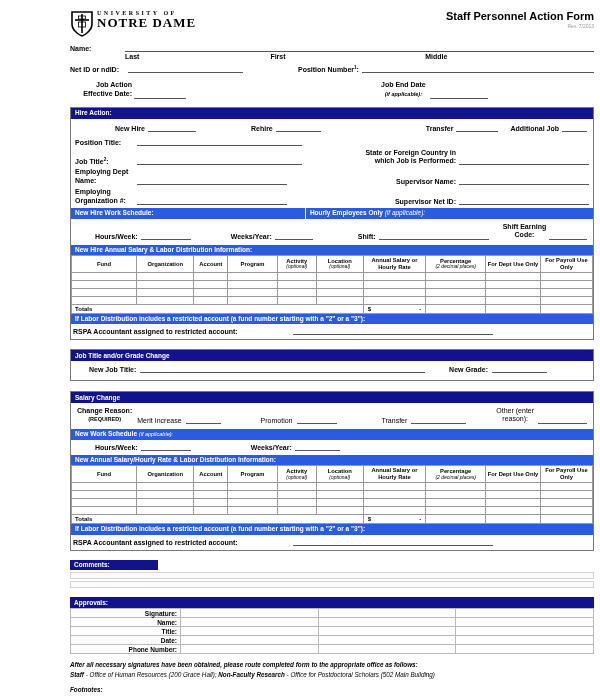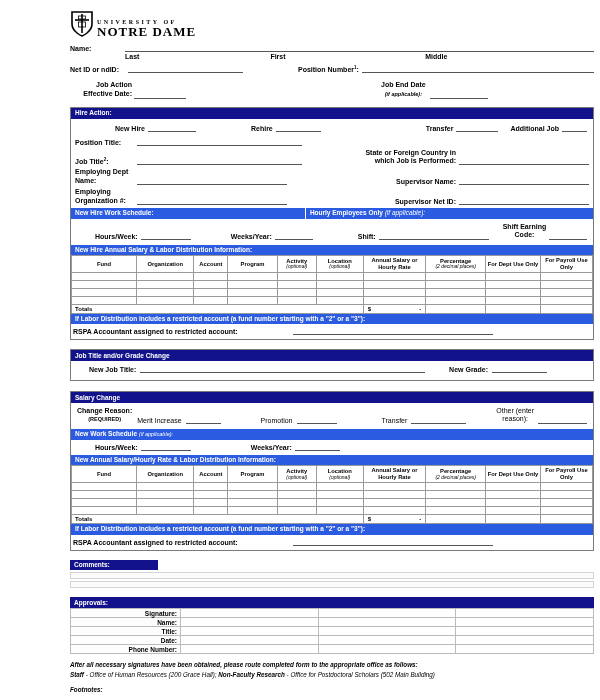--- a/index.html
+++ b/index.html
@@ -12,21 +12,21 @@
   .it  { font-style:italic; }
   .ul  { display:inline-block; border-bottom:1px solid #555; height:8px; vertical-align:bottom; }
 
   .bar-navy { background:#12128c; color:#fff; font-size:6.5px; font-weight:bold;
     padding:1.5px 4px; line-height:1.2; }
   .bar-blue { background:#2b5be0; color:#fff; font-size:6.5px; font-weight:bold;
     padding:1.5px 4px; line-height:1.2; }
   .box { border:1px solid #7a7a7a; }
 
   .hdr { display:flex; justify-content:space-between; align-items:flex-start; margin-bottom:6px; }
-  .logo { display:flex; align-items:flex-end; gap:3px; }
+  .logo { display:flex; align-items:flex-start; gap:3px; }
   .uof { font-family:"Liberation Serif", serif; font-size:6px; letter-spacing:2.5px; font-weight:bold; }
   .ndm { font-family:"Liberation Serif", serif; font-size:13px; font-weight:bold; letter-spacing:1px; line-height:1; }
   .title { font-size:11px; font-weight:bold; text-align:right; }
   .rev { font-size:5px; color:#999; text-align:right; margin-top:1px; }
 
   .rowflex { display:flex; align-items:flex-end; }
   .namesub { display:flex; font-size:7px; font-weight:bold; margin:1px 0 5px 55px; }
 
   .twocol { display:flex; align-items:flex-end; margin:3px 4px; }
   .rlab { text-align:right; }
@@ -58,20 +58,24 @@
         <path d="M2 2 h20 v12 c0 8 -10 12 -10 12 c0 0 -10 -4 -10 -12 Z" fill="#fff" stroke="#000" stroke-width="1.6"></path>
         <line x1="12" y1="4" x2="12" y2="23" stroke="#000" stroke-width="1.6"></line>
         <line x1="5" y1="10" x2="19" y2="10" stroke="#000" stroke-width="1.6"></line>
         <rect x="8.5" y="6" width="7" height="3" fill="none" stroke="#000" stroke-width="0.8"></rect>
         <rect x="8.5" y="12" width="7" height="5" fill="none" stroke="#000" stroke-width="0.8"></rect>
       </svg>
       <div>
         <div class="uof">UNIVERSITY OF</div>
         <div class="ndm">NOTRE DAME</div>
       </div>
+    </div>
+    <div>
+      <div class="title">Staff Personnel Action Form</div>
+      <div class="rev">Rev. 7/2013</div>
     </div>
   </div>
 
   <div class="rowflex">
     <span class="lbl" style="width:55px;">Name:</span>
     <span class="ul" style="flex:1;"></span>
   </div>
   <div class="namesub">
     <span style="width:31%;">Last</span>
     <span style="width:33%;">First</span>

